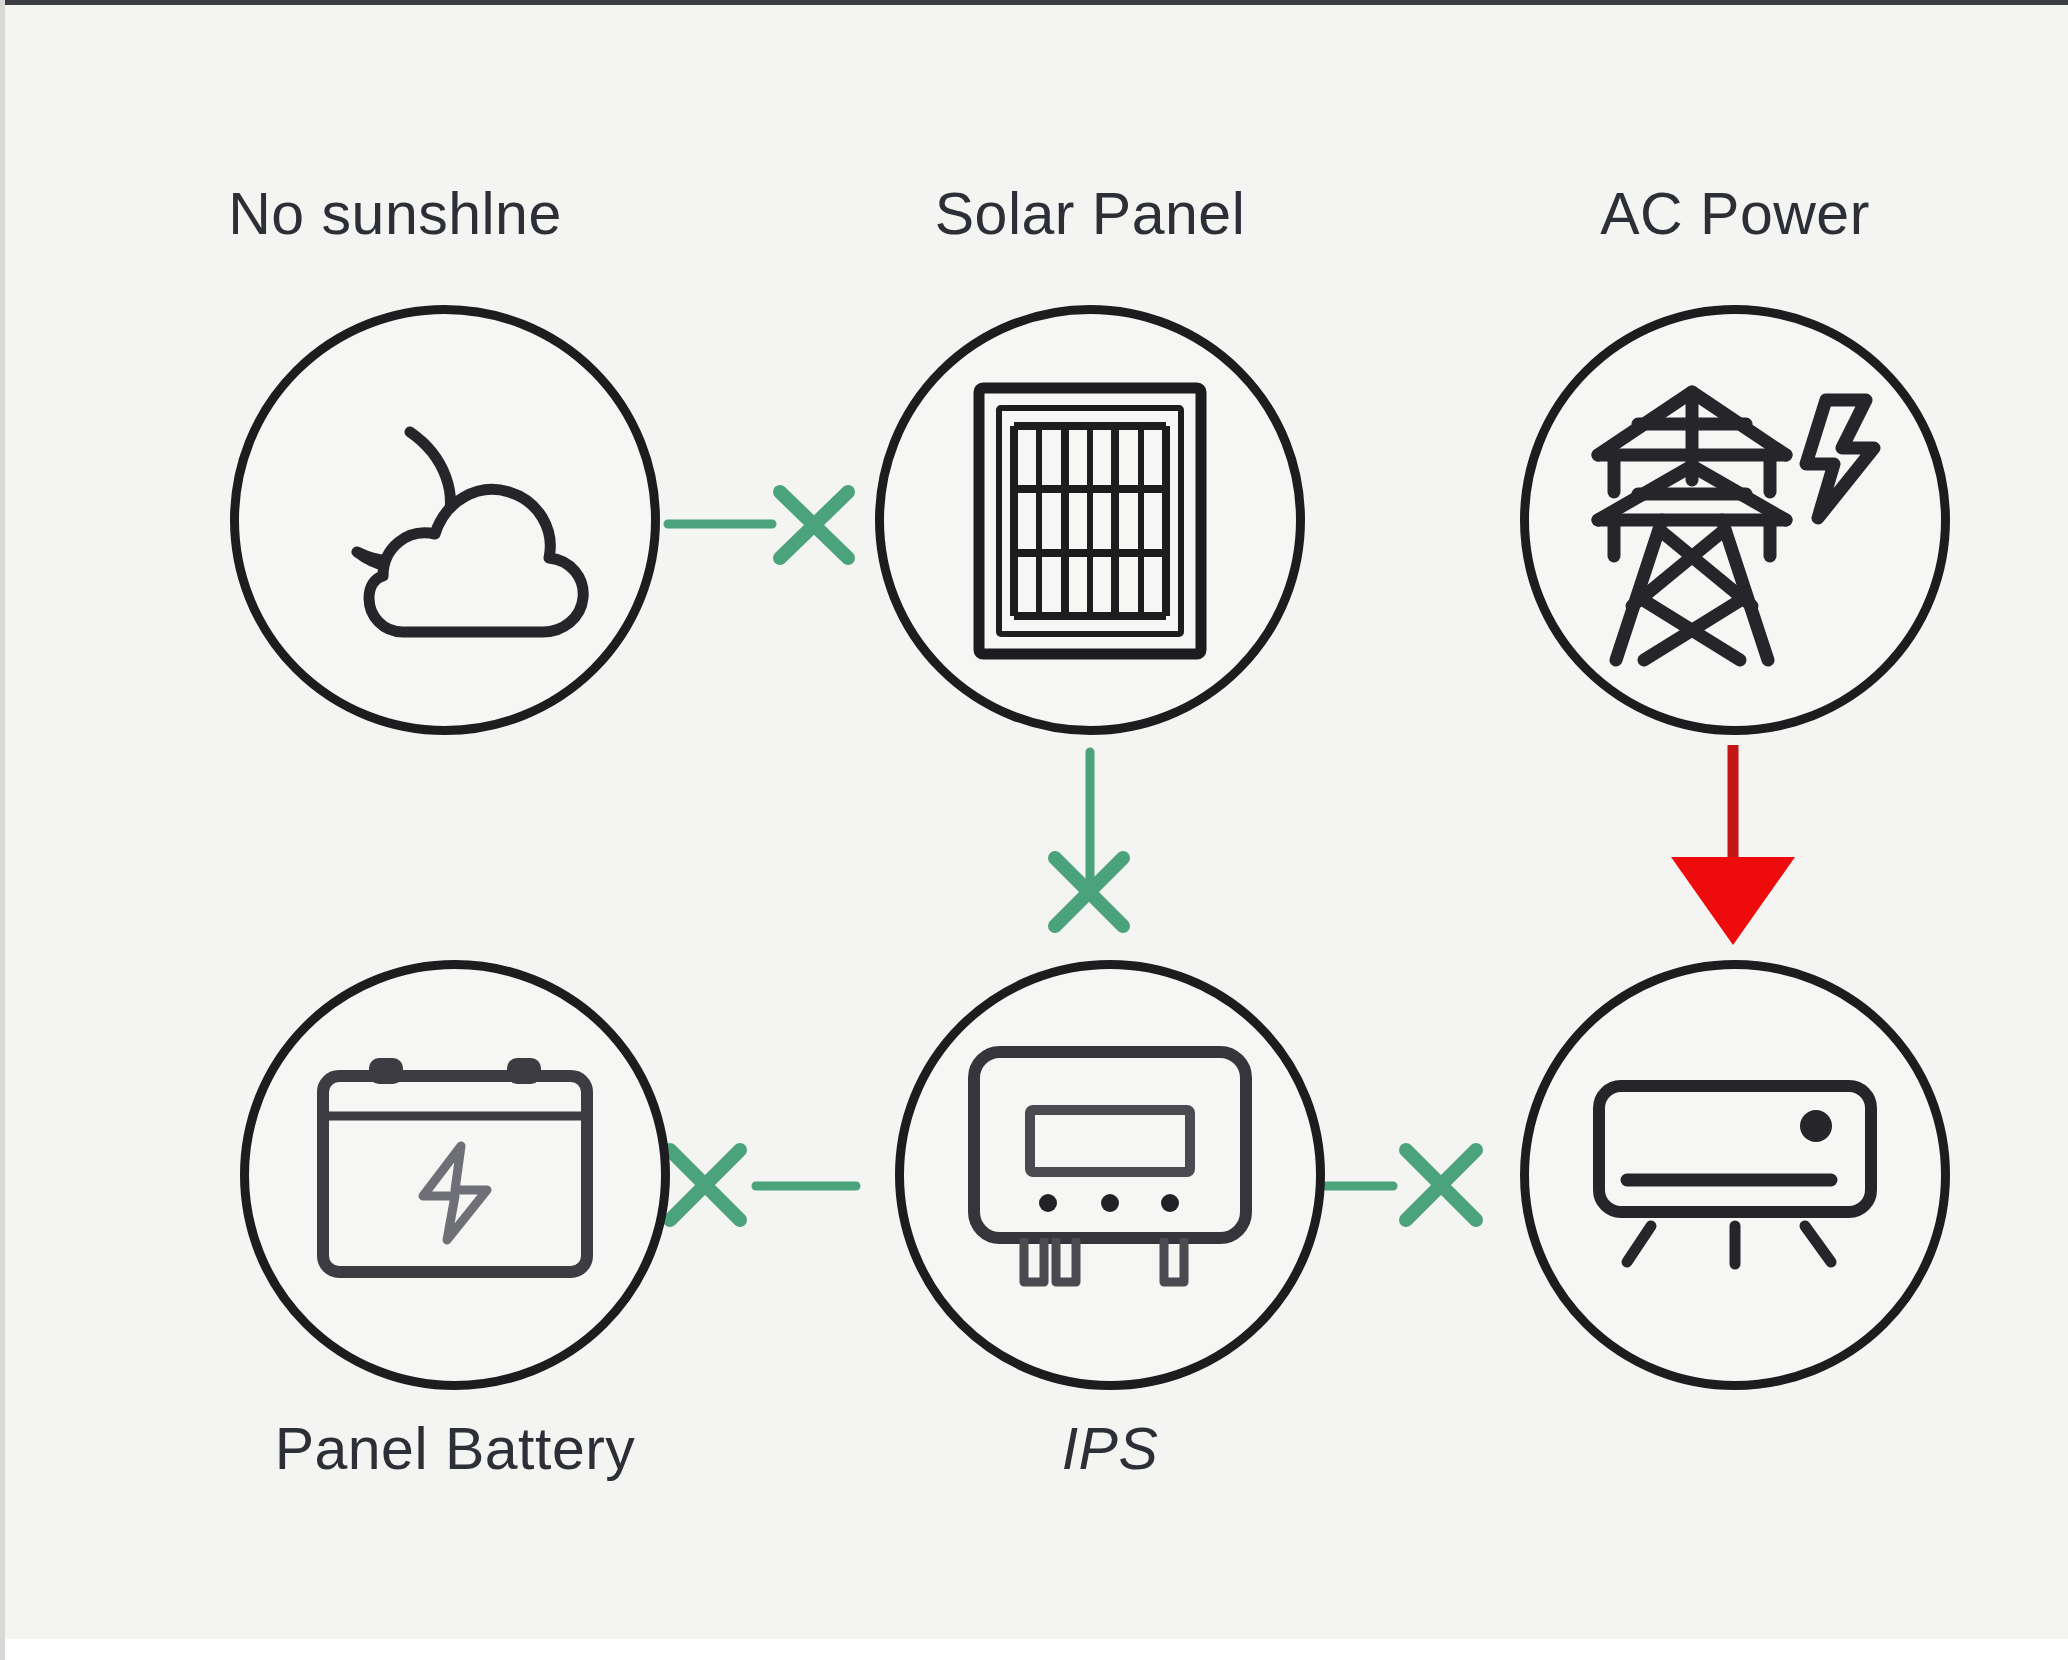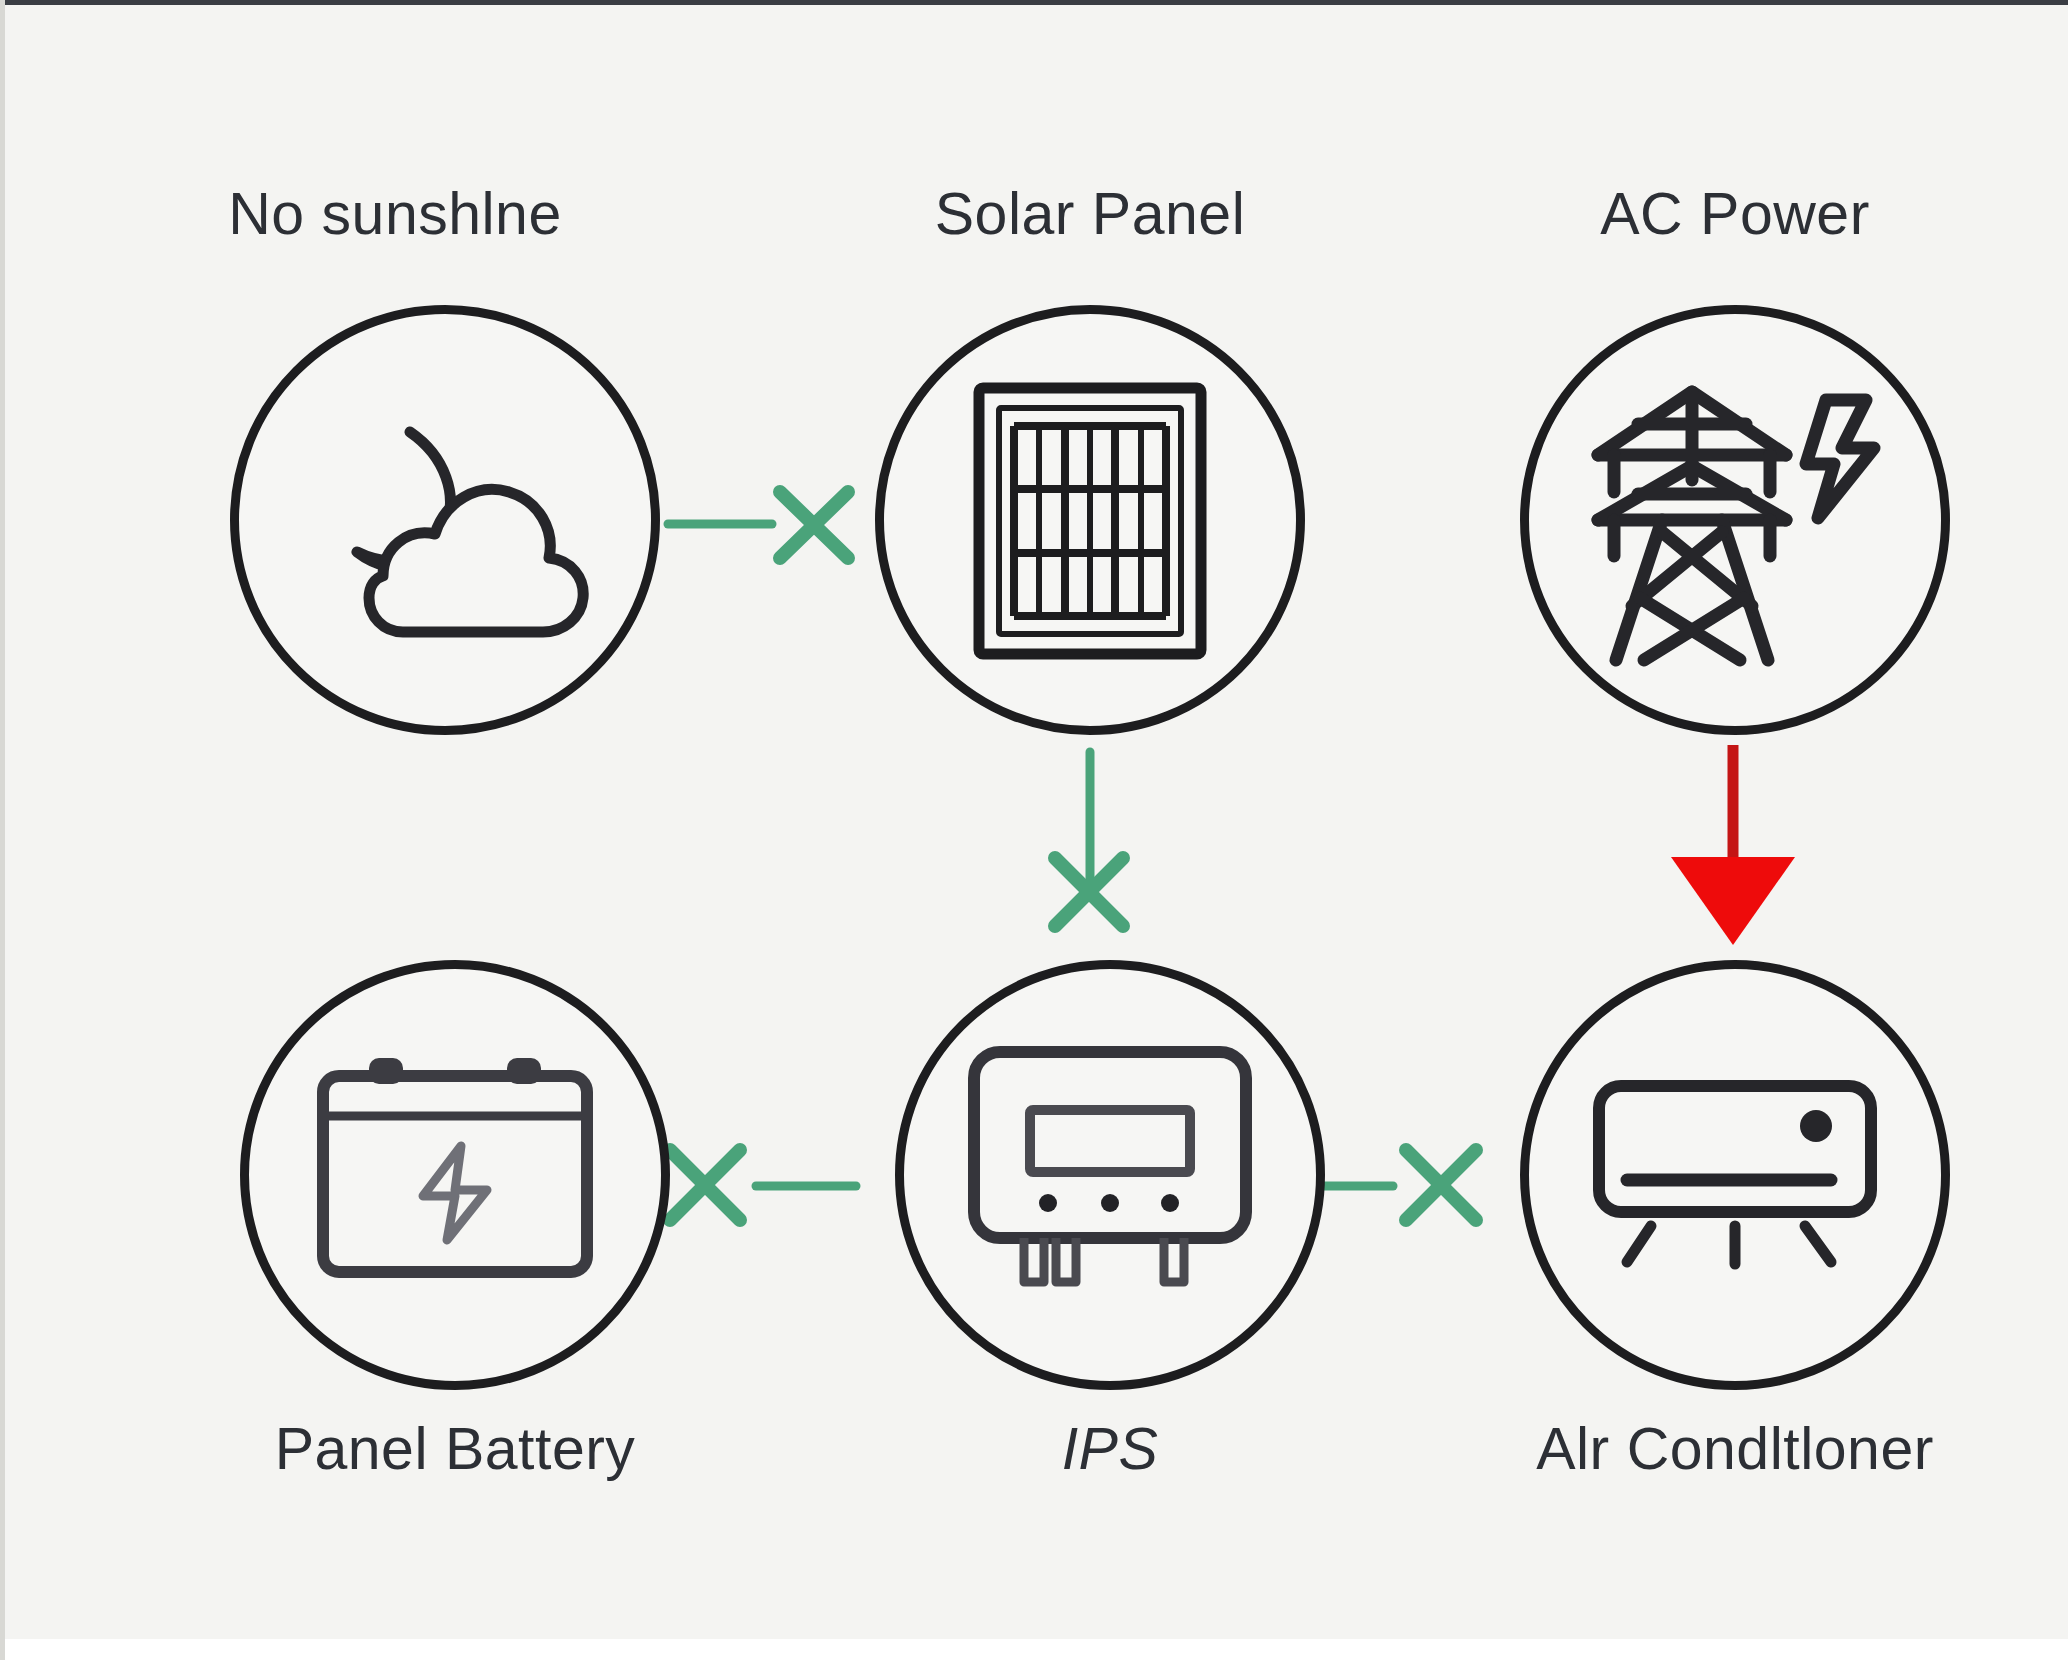--- a/index.html
+++ b/index.html
@@ -233,15 +233,14 @@
         <line x1="150" y1="176" x2="150" y2="214"></line>
         <line x1="220" y1="176" x2="246" y2="212"></line>
       </g>
     </svg>
   </div>
 
   <div class="node-label" style="left:145px; top:1415px;">Panel Battery</div>
 
   <div class="node-label" style="left:800px; top:1415px;font-style:italic;">IPS</div>
 
-  <div class="node-label" style="left:1425px; top:1415px;">Alr Condltloner</div>
 
 </div>
 
 </body></html>

